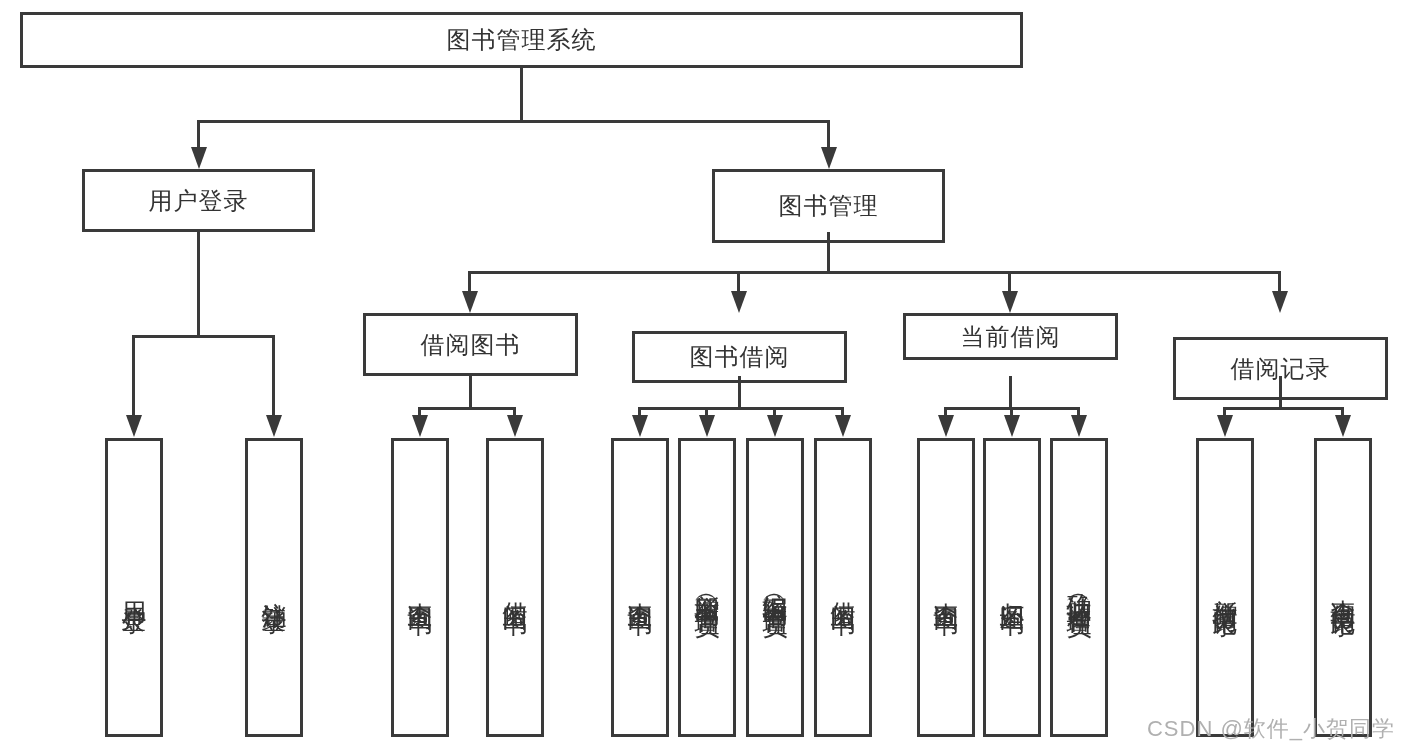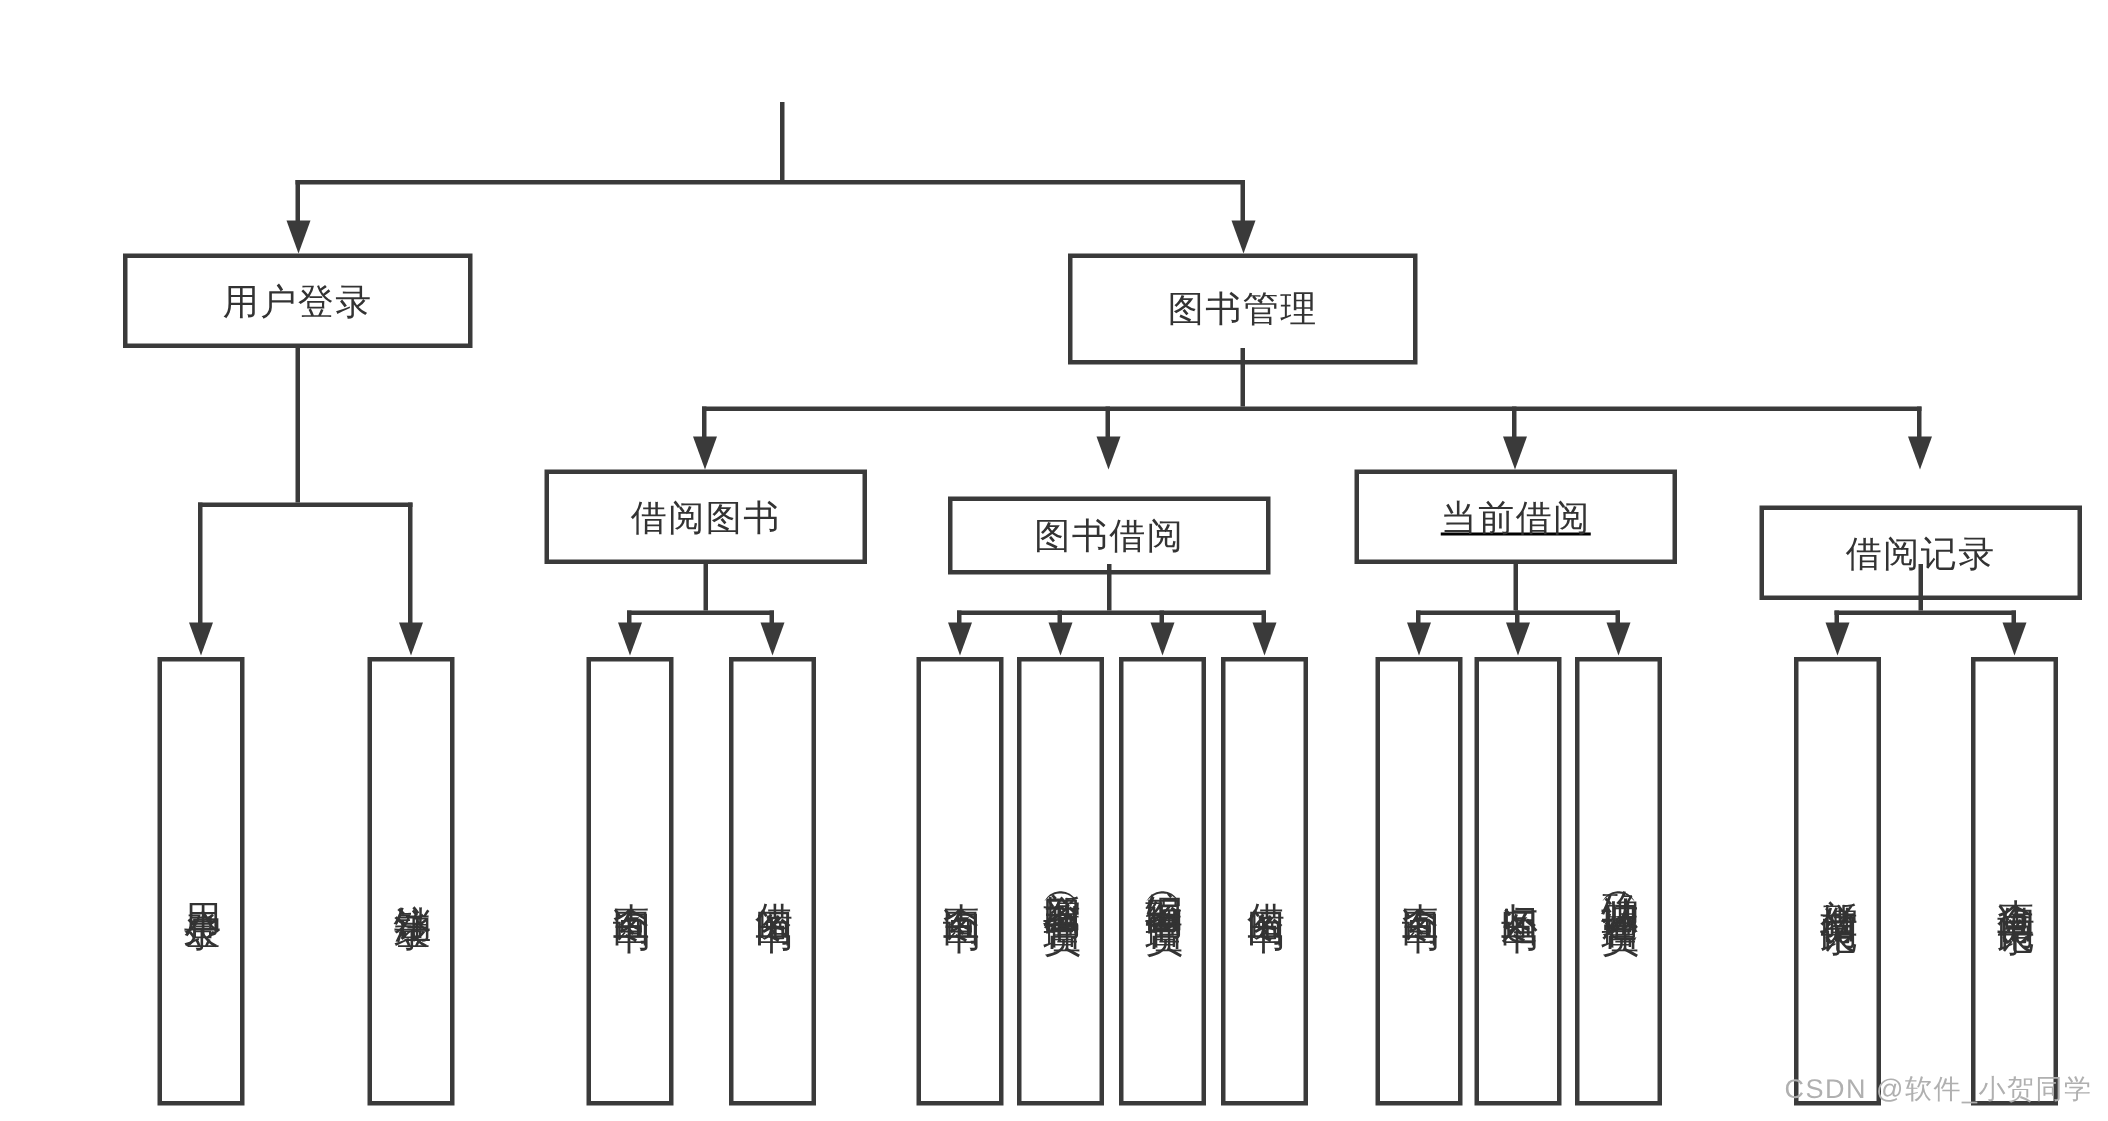--- a/index.html
+++ b/index.html
@@ -51,49 +51,52 @@
     position: absolute;
     width: 0; height: 0;
     border-left: 8px solid transparent;
     border-right: 8px solid transparent;
     border-top: 22px solid var(--line);
   }
   .watermark {
     position: absolute;
     top: 714px;
     right: 10px;
-    font-size: 18px;
+    font-size: 22px;
     color: var(--watermark);
     letter-spacing: 1px;
     white-space: nowrap;
   }
 </style>
 </head>
 <body>
 
 <div class="canvas">
 
+  <div class="box" style="left:20px; top:12px; width:1003px; height:56px;">
+    <span>图书管理系统</span>
+  </div>
 
   <div class="box" style="left:82px; top:169px; width:233px; height:63px;">
     <span>用户登录</span>
   </div>
 
   <div class="box" style="left:712px; top:169px; width:233px; height:74px;">
     <span>图书管理</span>
   </div>
 
   <div class="box" style="left:363px; top:313px; width:215px; height:63px;">
     <span>借阅图书</span>
   </div>
 
   <div class="box" style="left:632px; top:313px; width:215px; height:52px;margin-top:18px;">
     <span>图书借阅</span>
   </div>
 
-  <div class="box" style="left:903px; top:313px; width:215px; height:63px;text-decoration:underline;">
+  <div class="box" style="left:903px; top:313px; width:215px; height:47px;">
     <span>当前借阅</span>
   </div>
 
   <div class="box" style="left:1173px; top:313px; width:215px; height:63px;margin-top:24px;">
     <span>借阅记录</span>
   </div>
 
   <div class="vbox" style="left:105px;">
     <span>用户登录</span>
   </div>

